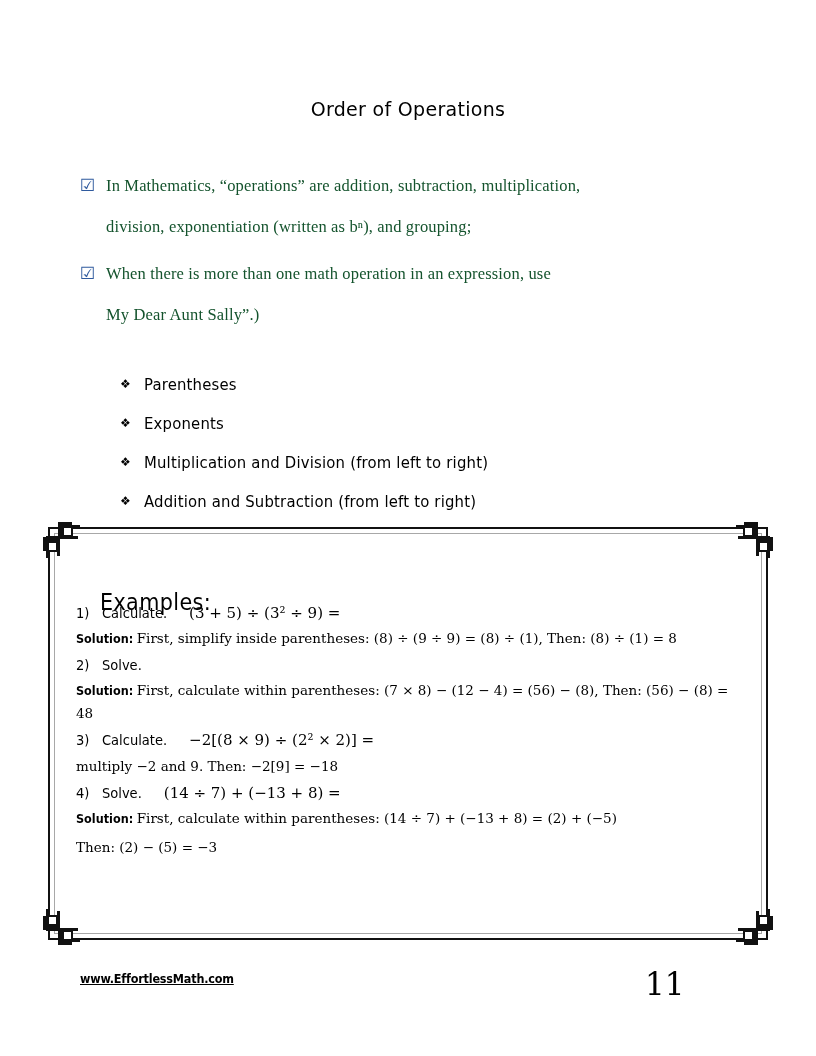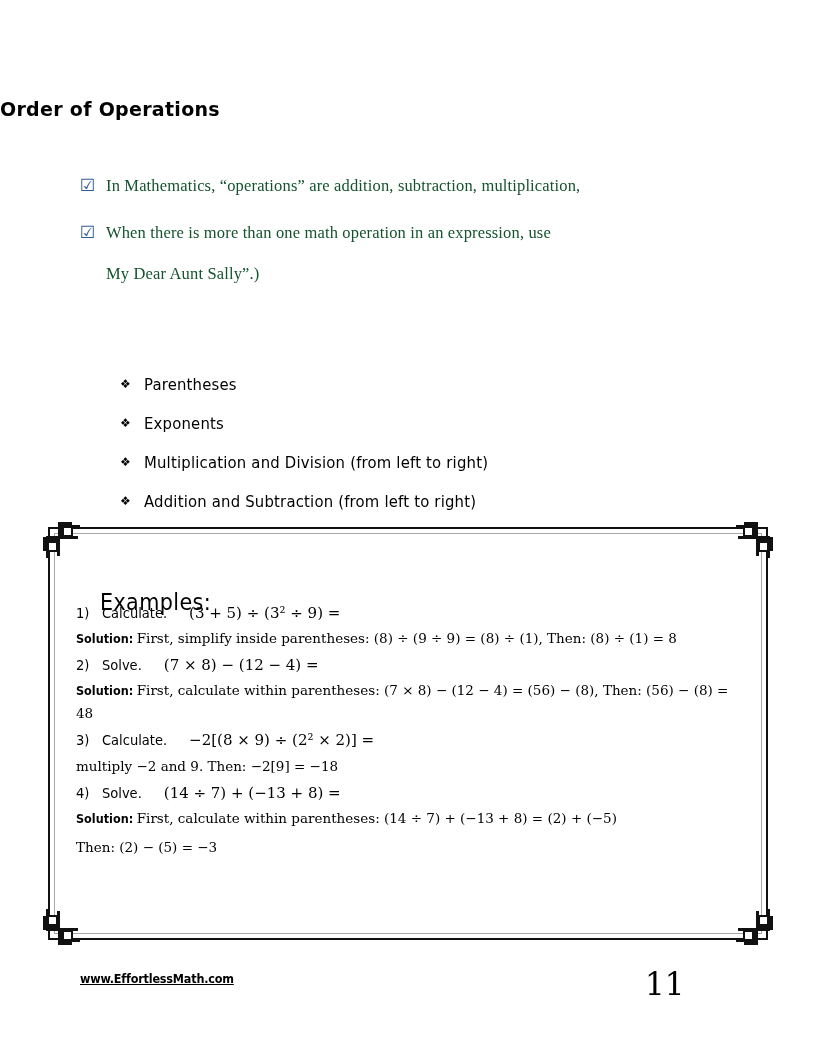--- a/index.html
+++ b/index.html
@@ -15,23 +15,23 @@
     font-family: "DejaVu Sans", sans-serif;
     color: #000000;
   }
 
   
   .page-title {
     position: absolute;
     top: 98px;
     left: 0;
     width: 816px;
-    text-align: left;
+    text-align: center;
     font-family: "DejaVu Sans", sans-serif;
-    font-weight: bold;
+    font-weight: normal;
     font-size: 19px;
     letter-spacing: 0.3px;
   }
 
   
   .bullets {
     position: absolute;
     top: 165px;
     left: 80px;
     width: 660px;
@@ -218,20 +218,21 @@
 <body>
 
 <div class="page-title">Order of Operations</div>
 
 <div class="bullets">
 
   <div class="bullet-row">
     <span class="bullet-mark">☑</span>
     <div>
       <div class="bullet-text justified" style="width:640px">In Mathematics, “operations” are addition, subtraction, multiplication,</div>
+      <div class="bullet-text">division, exponentiation (written as bⁿ), and grouping;</div>
     </div>
   </div>
 
   <div class="bullet-row">
     <span class="bullet-mark">☑</span>
     <div>
       <div class="bullet-text justified" style="width:638px">When there is more than one math operation in an expression, use</div>
       <div class="bullet-text">My Dear Aunt Sally”.)</div>
     </div>
   </div>
@@ -323,21 +324,20 @@
       <div class="sol-line">
         <b>Solution:</b>
         <span class="m">First, simplify inside parentheses: (8) ÷ (9 ÷ 9) = (8) ÷ (1), Then: (8) ÷ (1) = 8</span>
       </div>
     </div>
 
     <div class="ex-item">
       <div class="q-line">
         <span class="q-num">2)</span>
         <span class="q-verb">Solve.</span>
-        <span class="q-math">(7 × 8) − (12 − 4) =</span>
       </div>
       <div class="sol-line">
         <b>Solution:</b>
         <span class="m">First, calculate within parentheses: (7 × 8) − (12 − 4) = (56) − (8), Then: (56) − (8) =  48</span>
       </div>
     </div>
 
     <div class="ex-item">
       <div class="q-line">
         <span class="q-num">3)</span>

